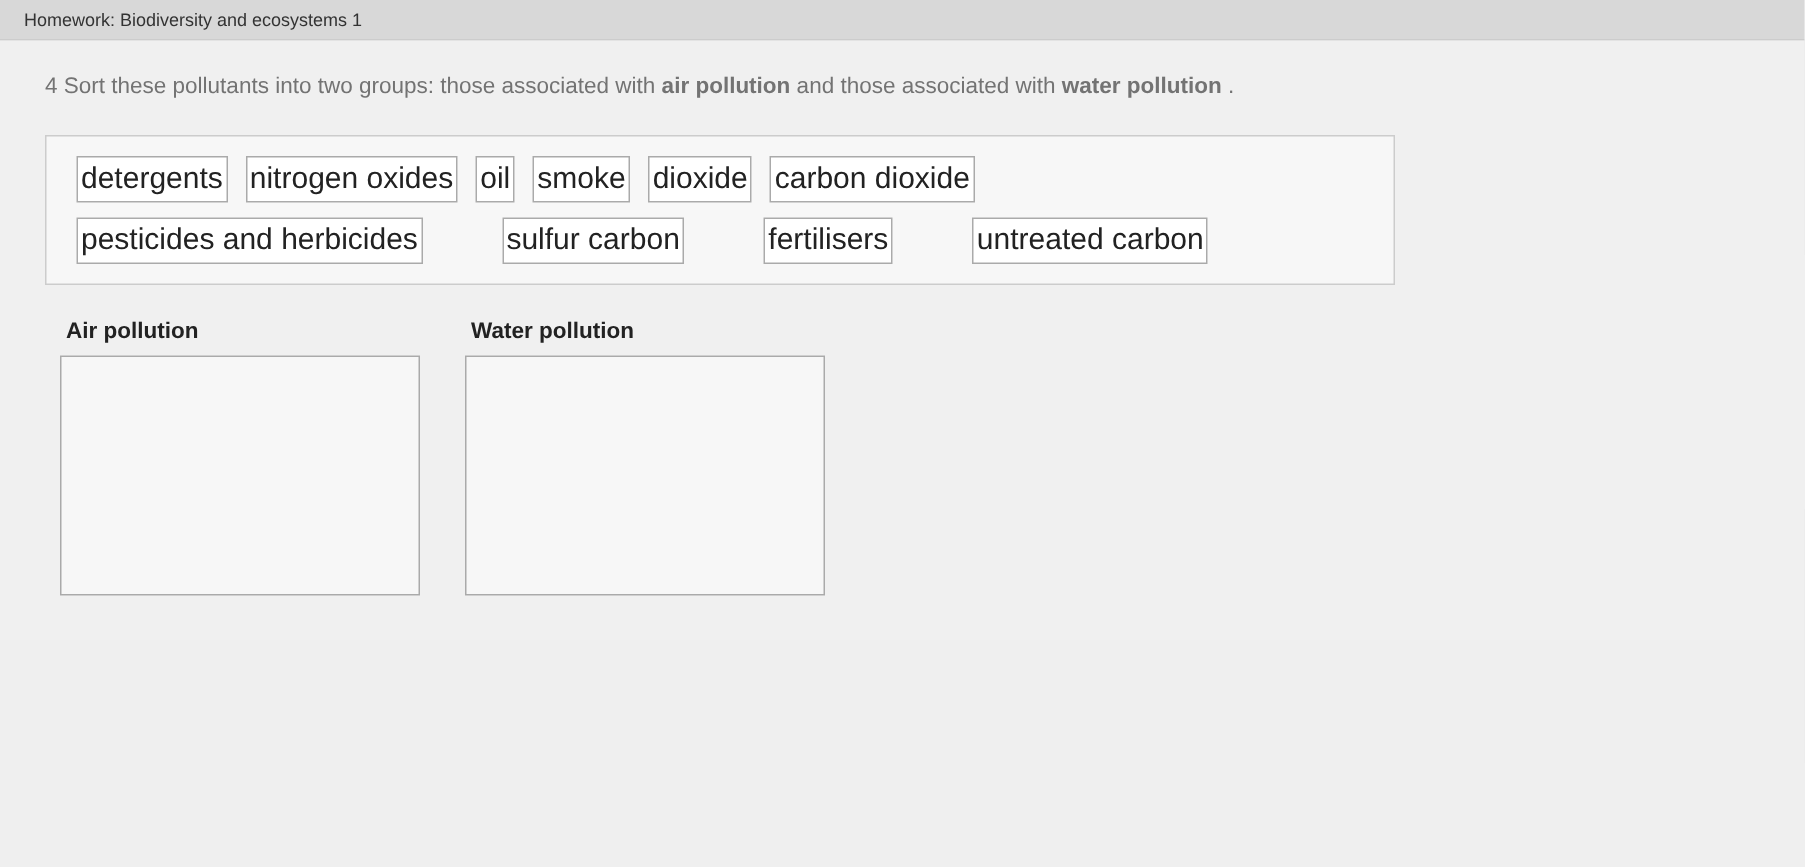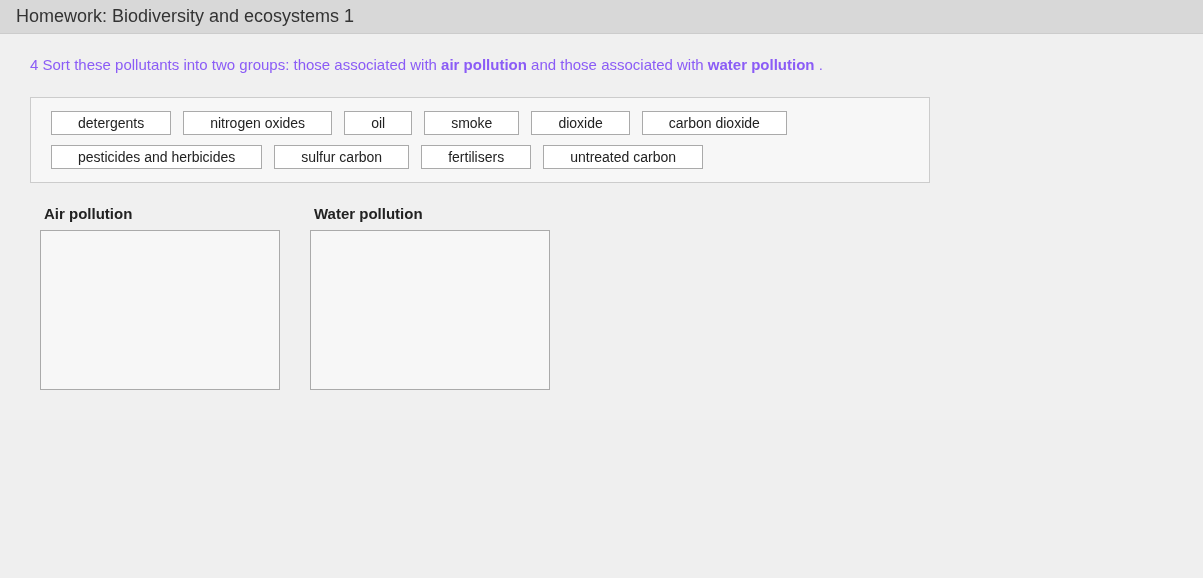--- a/index.html
+++ b/index.html
@@ -21,52 +21,52 @@
       background-color: #efefef;
       width: 1203px;
       min-height: 578px;
       padding: 0;
       position: relative;
     }
 
     .header-bar {
       background-color: #d8d8d8;
       padding: 6px 16px;
-      font-size: 18px;
+      font-size: 12px;
       color: #333;
       border-bottom: 1px solid #ccc;
     }
 
     .content-area {
       background-color: #f0f0f0;
       padding: 20px 30px 30px 30px;
     }
 
     .question-text {
       font-size: 15px;
       line-height: 1.5;
       margin-bottom: 20px;
-      color: #8b5cf6;
+      color: #737373;
     }
 
     .question-number {
       font-weight: normal;
     }
 
     .bold {
       font-weight: bold;
     }
 
     .pollutant-tag {
       display: inline-block;
       border: 1px solid #aaa;
       background: #fff;
-      padding: 3px 26px;
+      padding: 3px 2px;
       margin: 3px 6px;
-      font-size: 14px;
+      font-size: 20px;
       color: #222;
       cursor: default;
       white-space: nowrap;
       text-align: right;
     }
 
     .groups-area {
       display: flex;
       flex-direction: row;
       gap: 30px;
@@ -99,20 +99,21 @@
       align-items: center;
       flex-wrap: nowrap;
       margin-bottom: 4px;
     }
 
     .pollutants-row2 {
       display: flex;
       flex-direction: row;
       align-items: center;
       flex-wrap: nowrap;
+      gap: 41px;
     }
 
     .pollutants-container {
       background-color: #f7f7f7;
       border: 1px solid #ccc;
       padding: 10px 14px;
       margin-bottom: 22px;
       width: 900px;
     }
   </style>

